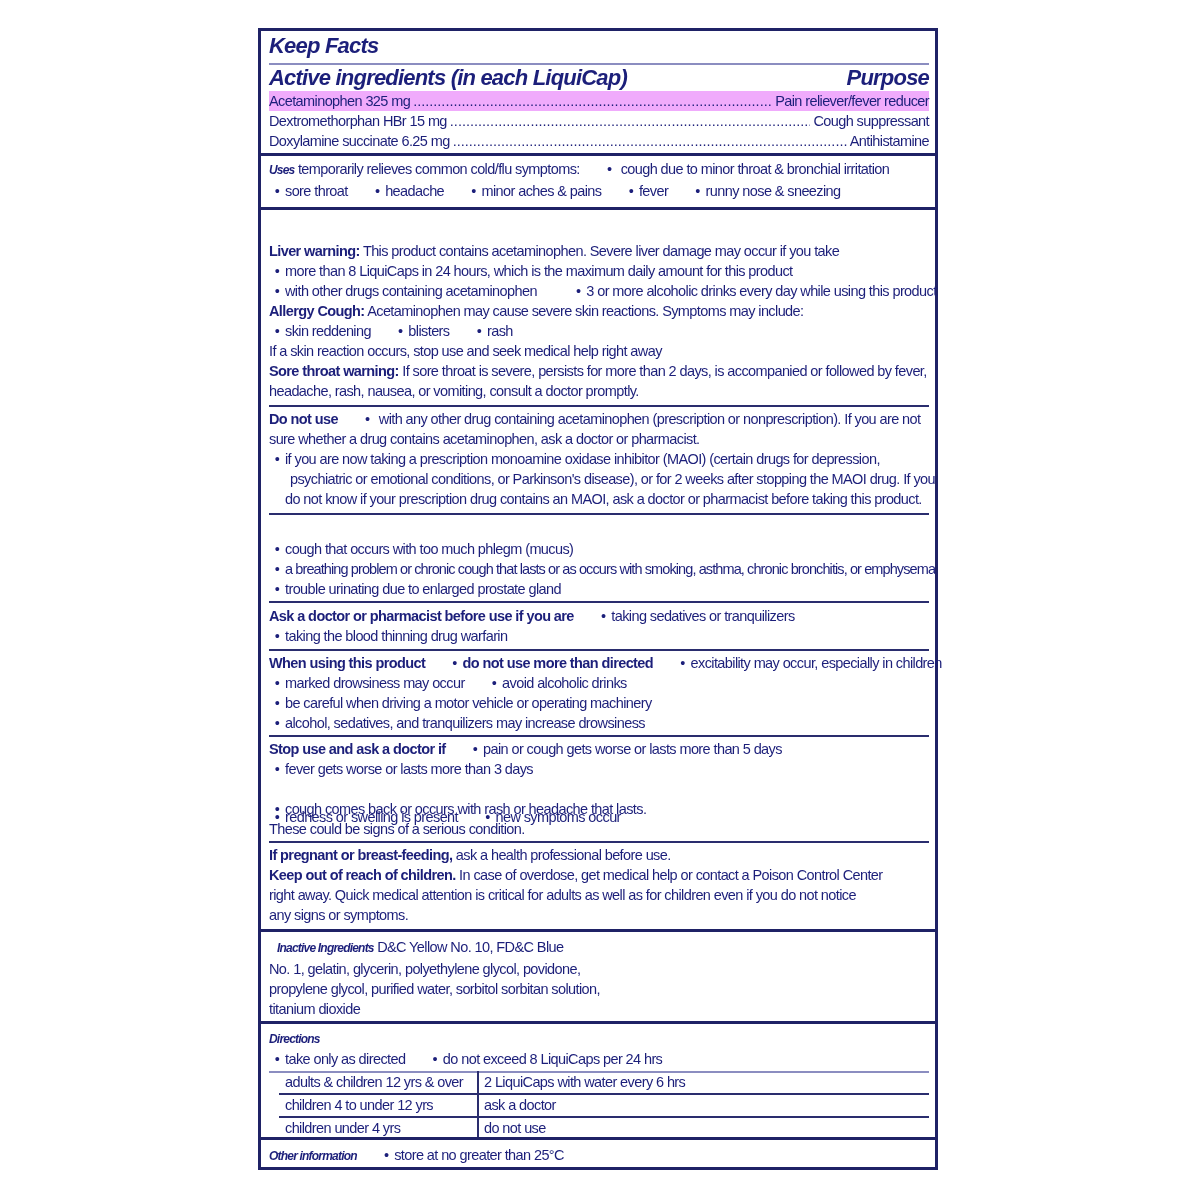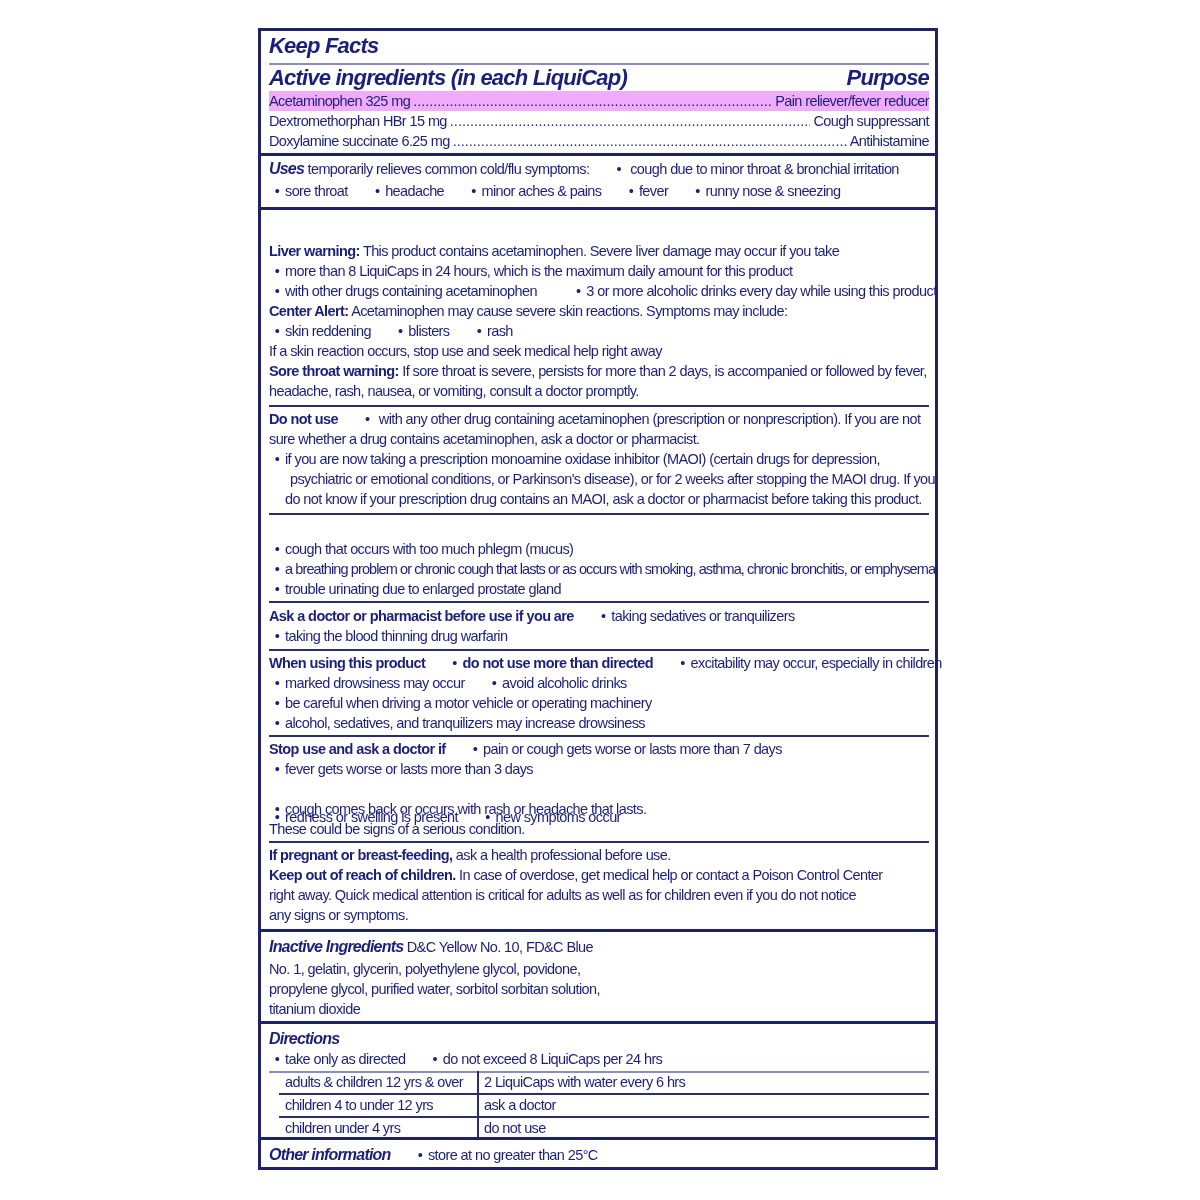--- a/index.html
+++ b/index.html
@@ -7,21 +7,21 @@
          font-family: "Liberation Sans", sans-serif; color: #1c1f7a; }
   .panel { position: absolute; left: 258px; top: 28px; width: 680px; height: 1142px;
            border: 3px solid #1f2266; box-sizing: border-box; background: #fff; }
   .inner { position: absolute; left: 8px; right: 6px; top: 0; bottom: 0; }
   .rule-thick { position: absolute; left: -8px; right: -6px; height: 3px; background: #1f2266; }
   .rule-thin { position: absolute; left: 0; right: 0; height: 2px; background: #2a2d6e; }
   .rule-hair { position: absolute; left: 0; right: 0; height: 1px; background: #6b6ea6; }
   .line { position: absolute; left: 0; right: 0; font-size: 14.5px; line-height: 20px;
           white-space: nowrap; letter-spacing: -0.6px; transform-origin: left; }
   .h-big { font-weight: bold; font-style: italic; font-size: 22px; letter-spacing: -0.8px; color: #1c1f7a; }
-  .h-med { font-weight: bold; font-style: italic; font-size: 16px; letter-spacing: -0.8px; }
+  .h-med { font-weight: bold; font-style: italic; font-size: 12px; letter-spacing: -0.8px; }
   b.lead { font-weight: bold; letter-spacing: -0.6px; }
   .bul { display: inline-block; width: 16px; text-align: center; }
   .gap { display: inline-block; width: 18px; }
   .ai-row { position: absolute; left: 0; right: 0; height: 20px; display: flex; font-size: 14.5px;
             line-height: 20px; letter-spacing: -0.6px; white-space: nowrap; }
   .ai-row .dots { flex: 1; overflow: hidden; margin: 0 3px; }
   .ai-row .dots::after { content: "........................................................................................................................................................................................................................................"; letter-spacing: 0; }
   .hl { background: #f0abfc; }
   .dir-table { position: absolute; left: 0; right: 0; top: 1046px; }
   .dir-row { position: absolute; left: 0; right: 0; height: 22px; font-size: 14.5px; letter-spacing: -0.6px; line-height: 22px; }
@@ -82,21 +82,21 @@
     <span>This product contains acetaminophen. Severe liver damage may occur if you take</span>
   </div>
   <div class="line" style="top:230px;">
     <span class="bul">•</span><span>more than 8 LiquiCaps in 24 hours, which is the maximum daily amount for this product</span>
   </div>
   <div class="line" style="top:250px;">
     <span class="bul">•</span><span>with other drugs containing acetaminophen</span>
     <span class="gap" style="width:30px"></span><span class="bul">•</span><span>3 or more alcoholic drinks every day while using this product</span>
   </div>
   <div class="line" style="top:270px;">
-    <b class="lead">Center Alert:</b>
+    <b class="lead">Allergy Cough:</b>
     <span>Acetaminophen may cause severe skin reactions. Symptoms may include:</span>
   </div>
   <div class="line" style="top:310px;">If a skin reaction occurs, stop use and seek medical help right away</div>
   <div class="line" style="top:290px;">
     <span class="bul">•</span><span>skin reddening</span>
     <span class="gap"></span><span class="bul">•</span><span>blisters</span>
     <span class="gap"></span><span class="bul">•</span><span>rash</span>
   </div>
   <div class="line" style="top:330px;">
     <b class="lead">Sore throat warning:</b>
@@ -155,21 +155,21 @@
     <span class="bul">•</span><span>be careful when driving a motor vehicle or operating machinery</span>
   </div>
   <div class="line" style="top:682px;">
     <span class="bul">•</span><span>alcohol, sedatives, and tranquilizers may increase drowsiness</span>
   </div>
 
   <div class="rule-thin" style="top:704px;"></div>
 
   <div class="line" style="top:708px;">
     <b class="lead">Stop use and ask a doctor if</b>
-    <span class="gap"></span><span class="bul">•</span><span>pain or cough gets worse or lasts more than 7 days</span>
+    <span class="gap"></span><span class="bul">•</span><span>pain or cough gets worse or lasts more than 5 days</span>
   </div>
   <div class="line" style="top:728px;">
     <span class="bul">•</span><span>fever gets worse or lasts more than 3 days</span>
   </div>
   <div class="line" style="top:776px;">
     <span class="bul">•</span><span>redness or swelling is present</span>
     <span class="gap"></span><span class="bul">•</span><span>new symptoms occur</span>
   </div>
   <div class="line" style="top:768px;">
     <span class="bul">•</span><span>cough comes back or occurs with rash or headache that lasts.</span>
@@ -184,21 +184,21 @@
   </div>
   <div class="line" style="top:834px;">
     <b class="lead">Keep out of reach of children.</b>
     <span>In case of overdose, get medical help or contact a Poison Control Center</span>
   </div>
   <div class="line" style="top:854px;">right away. Quick medical attention is critical for adults as well as for children even if you do not notice</div>
   <div class="line" style="top:874px;">any signs or symptoms.</div>
 
   <div class="rule-thick" style="top:898px;"></div>
 
-  <div class="line" style="top:904px;line-height:24px;">
+  <div class="line" style="top:904px;line-height:24px;margin-left:8px;">
     <span class="h-med">Inactive Ingredients</span>
     <span>D&amp;C Yellow No. 10, FD&amp;C Blue</span>
   </div>
   <div class="line" style="top:928px;">No. 1, gelatin, glycerin, polyethylene glycol, povidone,</div>
   <div class="line" style="top:948px;">propylene glycol, purified water, sorbitol sorbitan solution,</div>
   <div class="line" style="top:968px;">titanium dioxide</div>
 
   <div class="rule-thick" style="top:990px;"></div>
 
   <div class="line h-med" style="top:996px;line-height:24px;">Directions</div>

